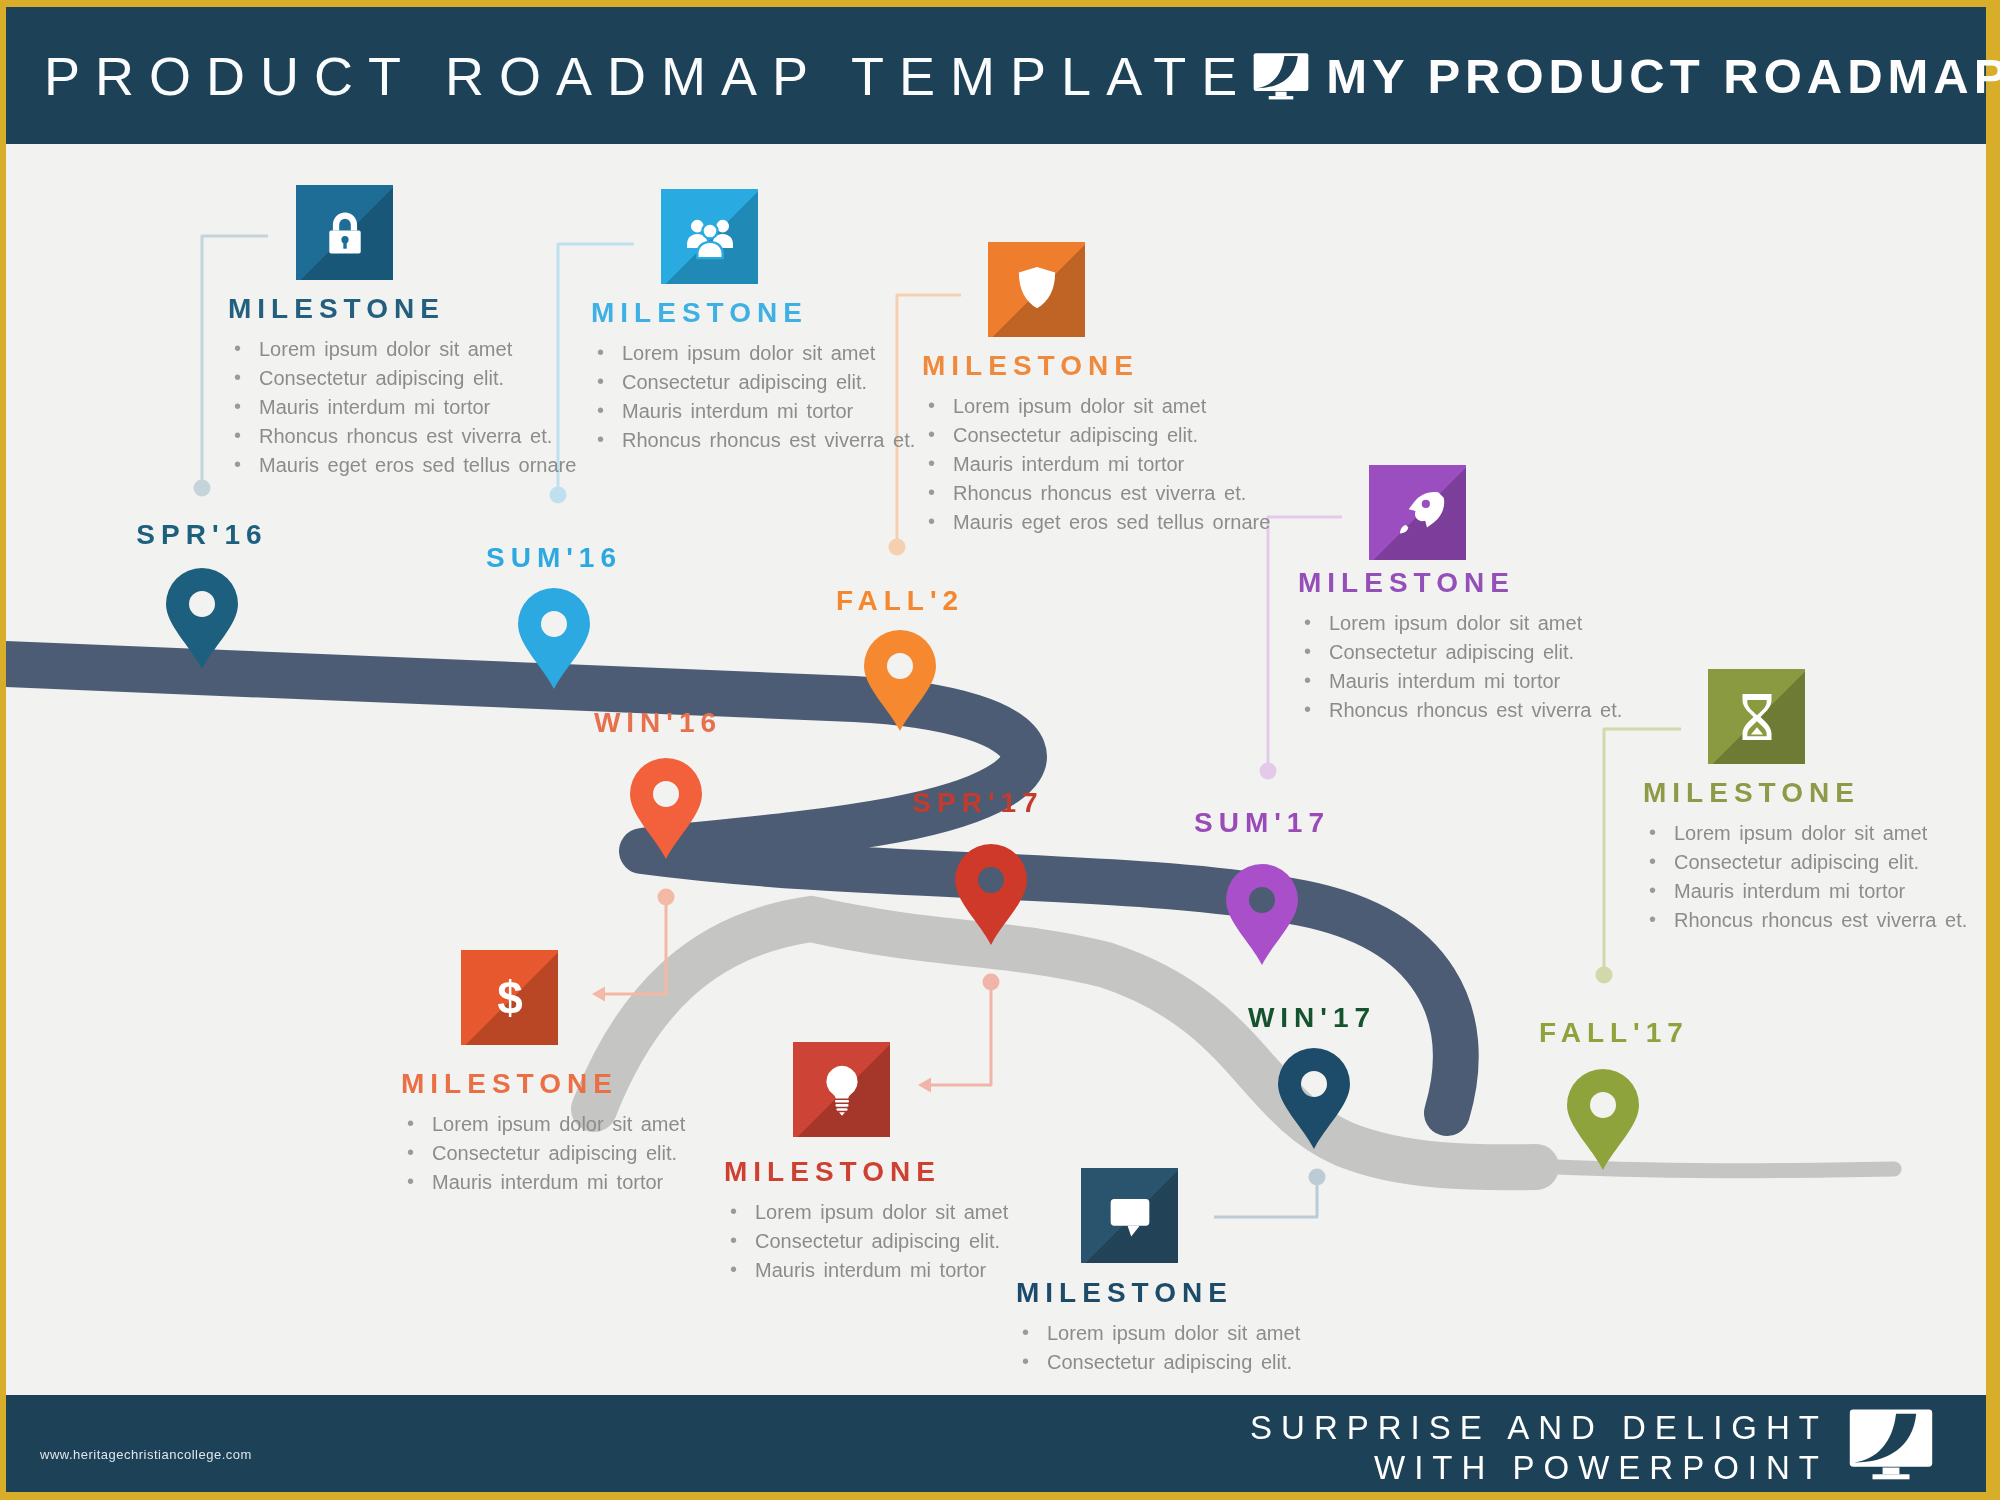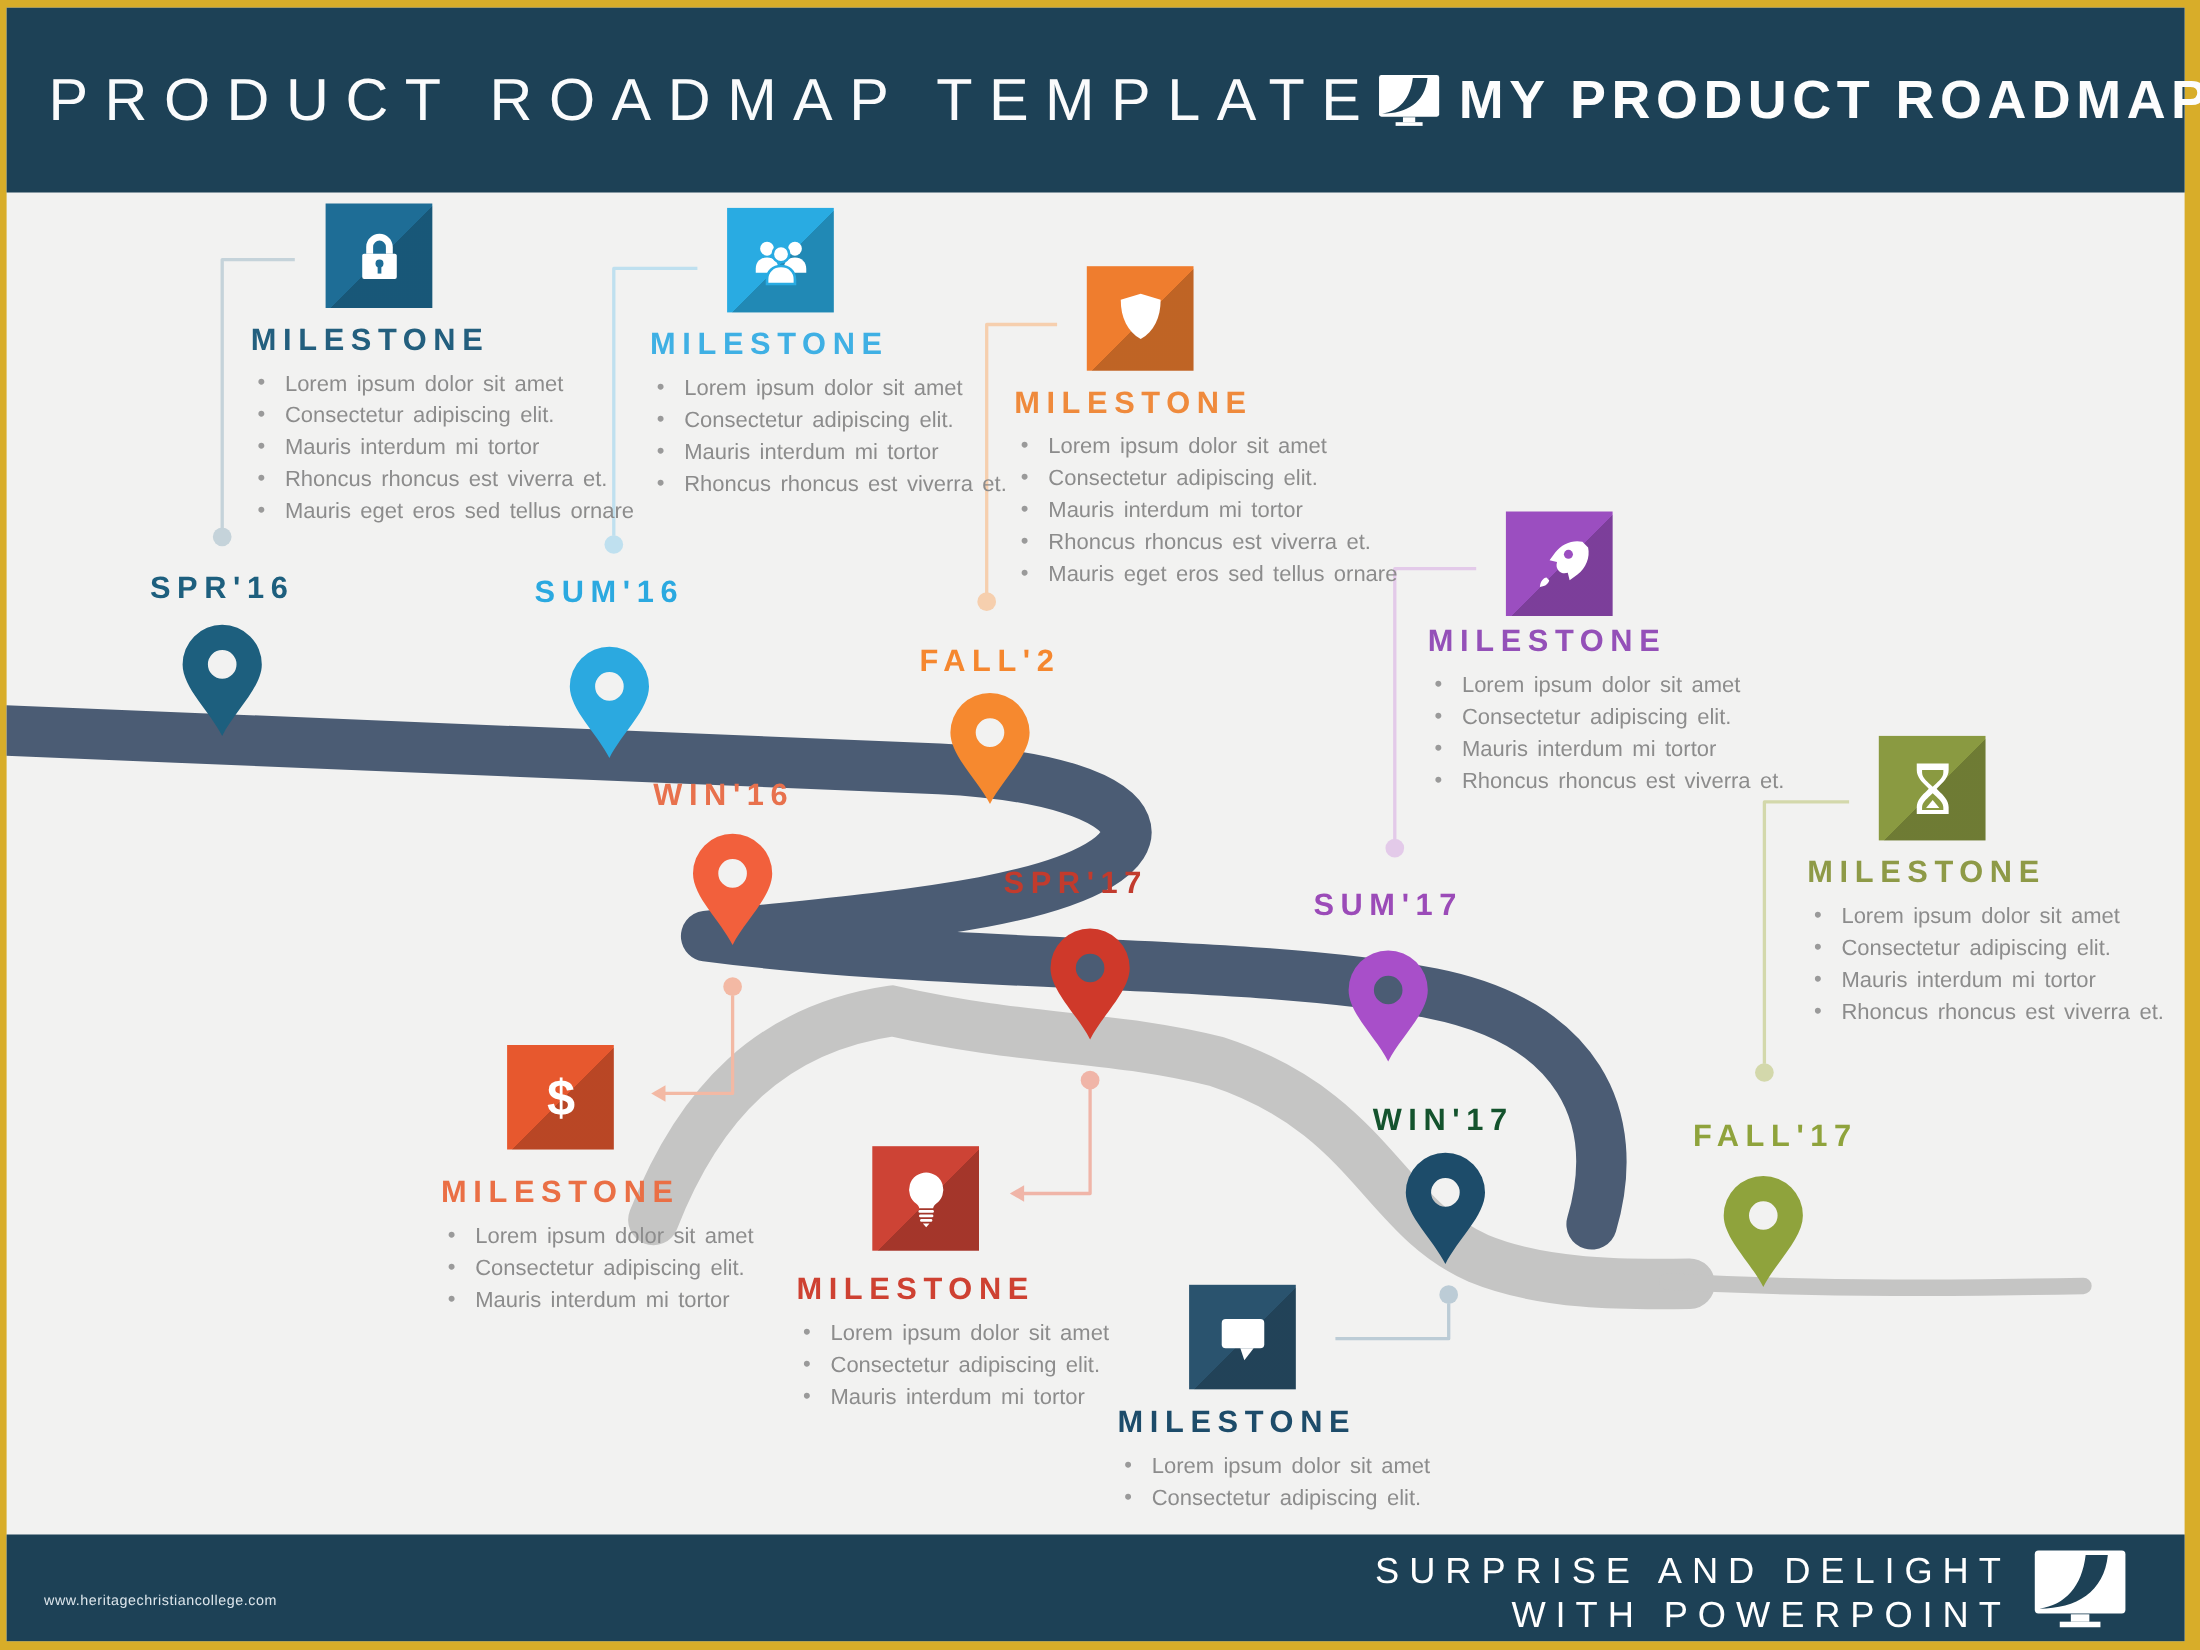--- a/index.html
+++ b/index.html
@@ -1,21 +1,21 @@
 <!DOCTYPE html>
 <html><head>
 <meta charset="utf-8">
 <style>
   html,body{margin:0;padding:0;background:#555;}
   .slide{position:relative;width:2000px;height:1500px;background:#d8ad29;
          font-family:"Liberation Sans",sans-serif;overflow:hidden;}
   .inner{position:absolute;left:6px;top:7px;right:14px;bottom:8px;background:#f2f2f1;}
 
   
-  .app-header{position:absolute;left:0;top:0;right:0;height:168px;background:#1d4156;
+  .app-header{position:absolute;left:0;top:0;right:0;height:137px;background:#1d4156;
               display:flex;align-items:center;justify-content:space-between;padding:0 38px;box-sizing:border-box;}
   .header-title{color:#fafbfc;font-size:54px;letter-spacing:15px;font-weight:normal;white-space:nowrap;}
   .brand{display:flex;align-items:center;gap:16px;color:#fdfdfd;font-size:49px;font-weight:bold;
          letter-spacing:5px;white-space:nowrap;}
   .brand svg{width:58px;height:50px;}
 
   
   .app-footer{position:absolute;left:0;right:0;bottom:0;height:97px;background:#1d4156;}
   .watermark{position:absolute;left:34px;bottom:30px;color:#dde6ec;font-size:13px;letter-spacing:.5px;}
   .tag-block{position:absolute;right:158px;top:13px;text-align:right;color:#ffffff;
@@ -84,21 +84,21 @@
         <path d="M0 0 C-11 -22 -36 -44 -36 -65 A36 36 0 1 1 36 -65 C36 -44 11 -22 0 0 Z M-13 -65 a13 13 0 1 0 26 0 a13 13 0 1 0 -26 0 Z" transform="translate(894,724)" fill="#f6892f" fill-rule="evenodd"></path>
         <path d="M0 0 C-11 -22 -36 -44 -36 -65 A36 36 0 1 1 36 -65 C36 -44 11 -22 0 0 Z M-13 -65 a13 13 0 1 0 26 0 a13 13 0 1 0 -26 0 Z" transform="translate(660,852)" fill="#f2603c" fill-rule="evenodd"></path>
         <path d="M0 0 C-11 -22 -36 -44 -36 -65 A36 36 0 1 1 36 -65 C36 -44 11 -22 0 0 Z M-13 -65 a13 13 0 1 0 26 0 a13 13 0 1 0 -26 0 Z" transform="translate(985,938)" fill="#cf392a" fill-rule="evenodd"></path>
         <path d="M0 0 C-11 -22 -36 -44 -36 -65 A36 36 0 1 1 36 -65 C36 -44 11 -22 0 0 Z M-13 -65 a13 13 0 1 0 26 0 a13 13 0 1 0 -26 0 Z" transform="translate(1256,958)" fill="#a84fc9" fill-rule="evenodd"></path>
         <path d="M0 0 C-11 -22 -36 -44 -36 -65 A36 36 0 1 1 36 -65 C36 -44 11 -22 0 0 Z M-13 -65 a13 13 0 1 0 26 0 a13 13 0 1 0 -26 0 Z" transform="translate(1308,1142)" fill="#1d4c6a" fill-rule="evenodd"></path>
         <path d="M0 0 C-11 -22 -36 -44 -36 -65 A36 36 0 1 1 36 -65 C36 -44 11 -22 0 0 Z M-13 -65 a13 13 0 1 0 26 0 a13 13 0 1 0 -26 0 Z" transform="translate(1597,1163)" fill="#8fa33c" fill-rule="evenodd"></path>
       </svg>
 
     <div id="labels">
         <div class="season" style="left: 196px; top: 512px; color: rgb(29, 95, 126);">SPR'16</div>
-        <div class="season" style="left: 548px; top: 515px; color: rgb(43, 169, 224);">SUM'16</div>
+        <div class="season" style="left: 548px; top: 535px; color: rgb(43, 169, 224);">SUM'16</div>
         <div class="season" style="left: 894px; top: 578px; color: rgb(245, 135, 47);">FALL'2</div>
         <div class="season" style="left: 652px; top: 700px; color: rgb(232, 113, 77);">WIN'16</div>
         <div class="season" style="left: 972px; top: 780px; color: rgb(194, 59, 45);">SPR'17</div>
         <div class="season" style="left: 1256px; top: 800px; color: rgb(155, 75, 184);">SUM'17</div>
         <div class="season" style="left: 1306px; top: 995px; color: #14532d;">WIN'17</div>
         <div class="season" style="left: 1608px; top: 1010px; color: rgb(143, 163, 60);">FALL'17</div>
       </div>
     <div id="milestones">
         <div class="ms-icon" style="left: 290px; top: 178px; background: rgb(30, 109, 150);">
           <svg viewBox="0 0 48 48">

